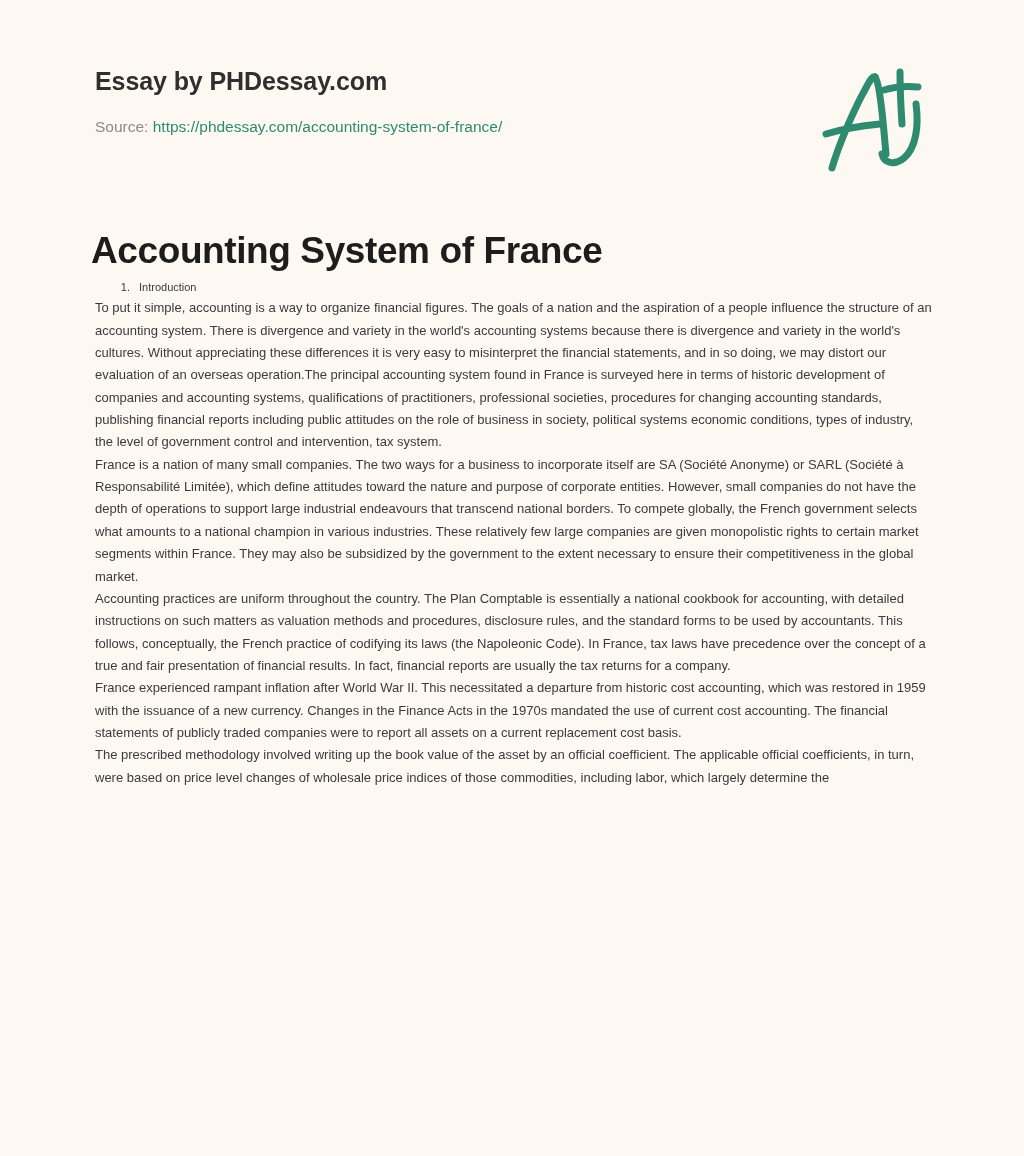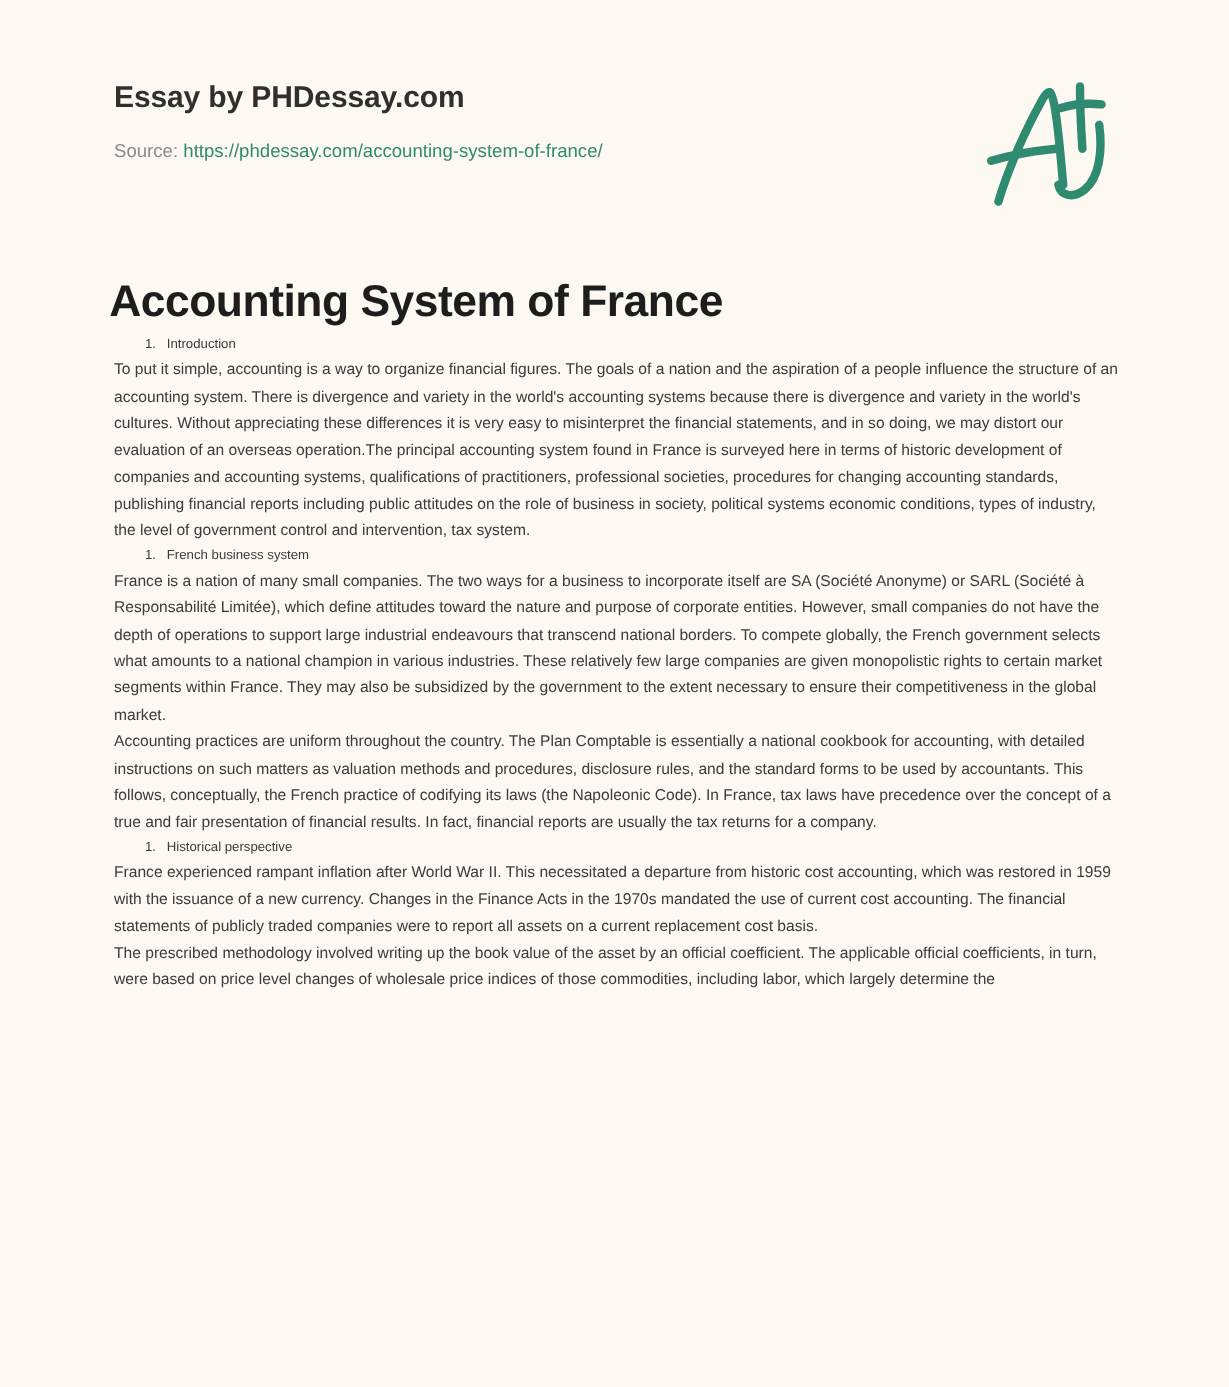--- a/index.html
+++ b/index.html
@@ -141,25 +141,19 @@
     </svg>
   </div>
 
   <h1 class="doc-title">Accounting System of France</h1>
 
   <div class="content">
       <ol class="blk-list">
         <li>Introduction</li>
       </ol>
       <p class="blk-para">To put it simple, accounting is a way to organize financial figures. The goals of a nation and the aspiration of a people influence the structure of an accounting system. There is divergence and variety in the world's accounting systems because there is divergence and variety in the world's cultures. Without appreciating these differences it is very easy to misinterpret the financial statements, and in so doing, we may distort our evaluation of an overseas operation.The principal accounting system found in France is surveyed here in terms of historic development of companies and accounting systems, qualifications of practitioners, professional societies, procedures for changing accounting standards, publishing financial reports including public attitudes on the role of business in society, political systems economic conditions, types of industry, the level of government control and intervention, tax system.</p>
-      <ol class="blk-list">
-        <li>French business system</li>
-      </ol>
       <p class="blk-para">France is a nation of many small companies. The two ways for a business to incorporate itself are SA (Société Anonyme) or SARL (Société à Responsabilité Limitée), which define attitudes toward the nature and purpose of corporate entities. However, small companies do not have the depth of operations to support large industrial endeavours that transcend national borders. To compete globally, the French government selects what amounts to a national champion in various industries. These relatively few large companies are given monopolistic rights to certain market segments within France. They may also be subsidized by the government to the extent necessary to ensure their competitiveness in the global market.</p>
       <p class="blk-para">Accounting practices are uniform throughout the country. The Plan Comptable is essentially a national cookbook for accounting, with detailed instructions on such matters as valuation methods and procedures, disclosure rules, and the standard forms to be used by accountants. This follows, conceptually, the French practice of codifying its laws (the Napoleonic Code). In France, tax laws have precedence over the concept of a true and fair presentation of financial results. In fact, financial reports are usually the tax returns for a company.</p>
-      <ol class="blk-list">
-        <li>Historical perspective</li>
-      </ol>
       <p class="blk-para">France experienced rampant inflation after World War II. This necessitated a departure from historic cost accounting, which was restored in 1959 with the issuance of a new currency. Changes in the Finance Acts in the 1970s mandated the use of current cost accounting. The financial statements of publicly traded companies were to report all assets on a current replacement cost basis.</p>
       <p class="blk-para">The prescribed methodology involved writing up the book value of the asset by an official coefficient. The applicable official coefficients, in turn, were based on price level changes of wholesale price indices of those commodities, including labor, which largely determine the</p>
     </div>
 
 </div>
 
 </body></html>

